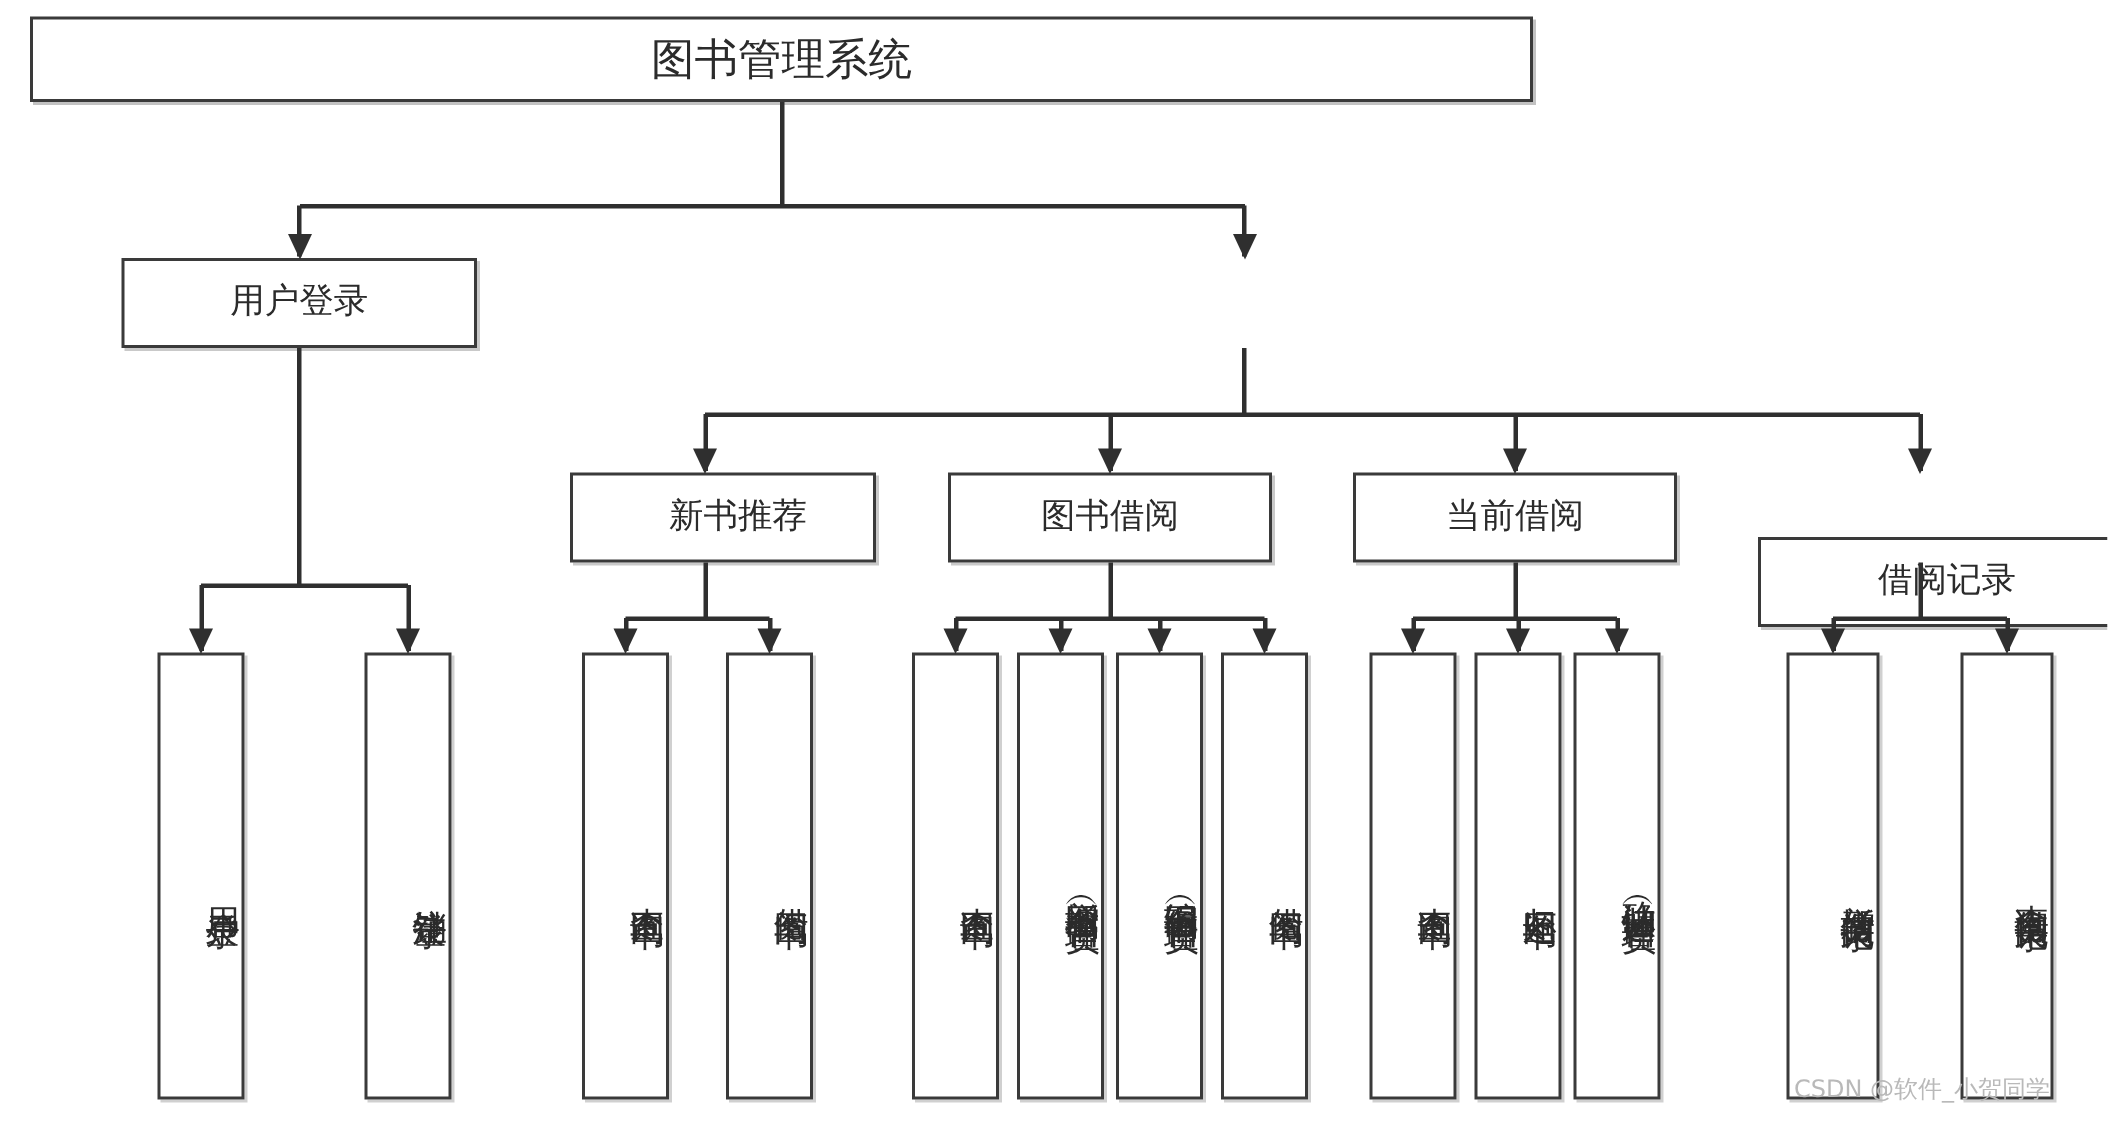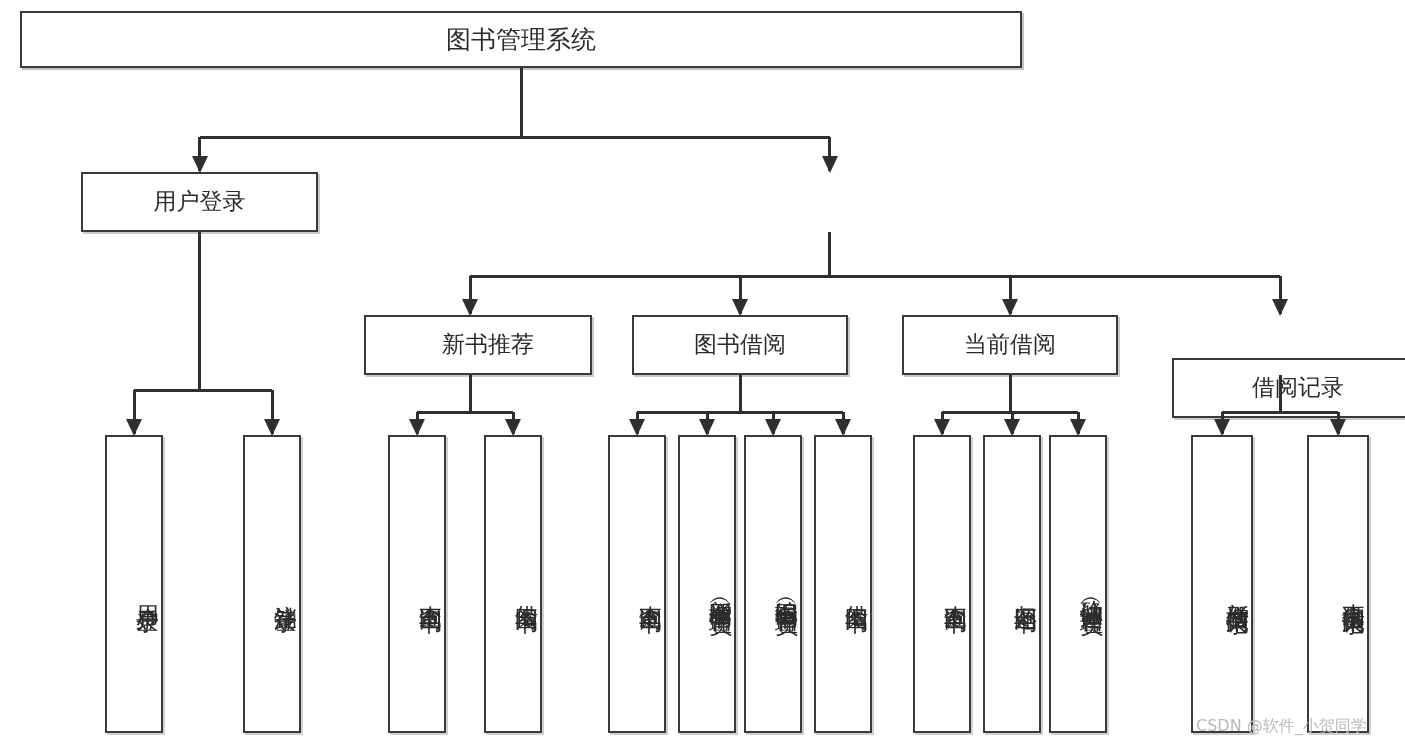--- a/index.html
+++ b/index.html
@@ -25,21 +25,21 @@
     border: 2px solid #3a3a3a;
     background: #ffffff;
     display: flex;
     align-items: center;
     justify-content: center;
     color: #2b2b2b;
     text-align: center;
     line-height: 1.18;
   }
   .node.root {
-    font-size: 25px;
+    font-size: 29px;
     border-width: 2px;
     box-shadow: 2px 2px 0 rgba(120,120,120,0.45);
   }
   .node.lvl2 {
     font-size: 23px;
     box-shadow: 2px 2px 0 rgba(120,120,120,0.40);
   }
   .node.lvl3 {
     font-size: 23px;
     box-shadow: 2px 2px 0 rgba(120,120,120,0.40);
@@ -88,21 +88,21 @@
 <div id="canvas">
 
   <div class="node root" id="node-root" style="left: 20px; top: 11px; width: 1002px; height: 57px;">
     <span>图书管理系统</span>
   </div>
 
   <div class="node lvl2" id="node-l2-0" style="left: 81px; top: 172px; width: 237px; height: 60px;">
     <span>用户登录</span>
   </div>
 
-  <div class="node lvl3" id="node-l3-0" style="left: 364px; top: 315px; width: 228px; height: 60px; padding-left: 20px;">
+  <div class="node lvl3" id="node-l3-0" style="left: 380px; top: 315px; width: 204px; height: 60px; padding-left: 20px;">
     <span>新书推荐</span>
   </div>
   <div class="node lvl3" id="node-l3-1" style="left: 632px; top: 315px; width: 216px; height: 60px;">
     <span>图书借阅</span>
   </div>
   <div class="node lvl3" id="node-l3-2" style="left: 902px; top: 315px; width: 216px; height: 60px;">
     <span>当前借阅</span>
   </div>
   <div class="node lvl3" id="node-l3-3" style="left: 1172px; top: 315px; width: 252px; height: 60px; margin-top: 43px;">
     <span>借阅记录</span>

